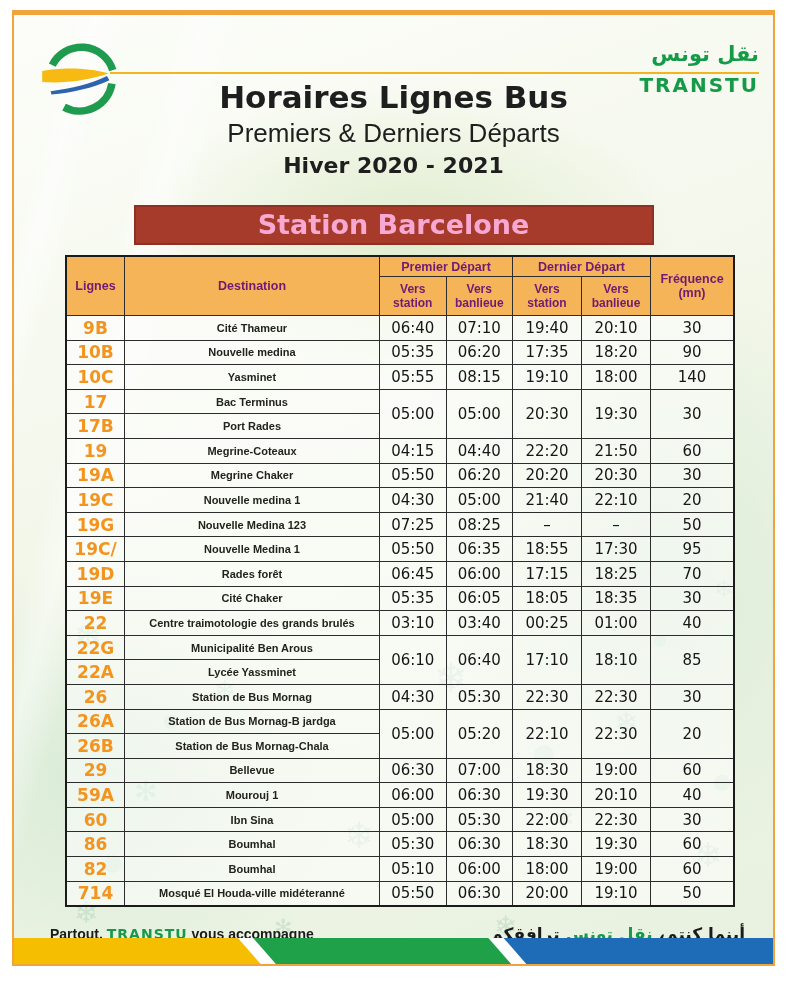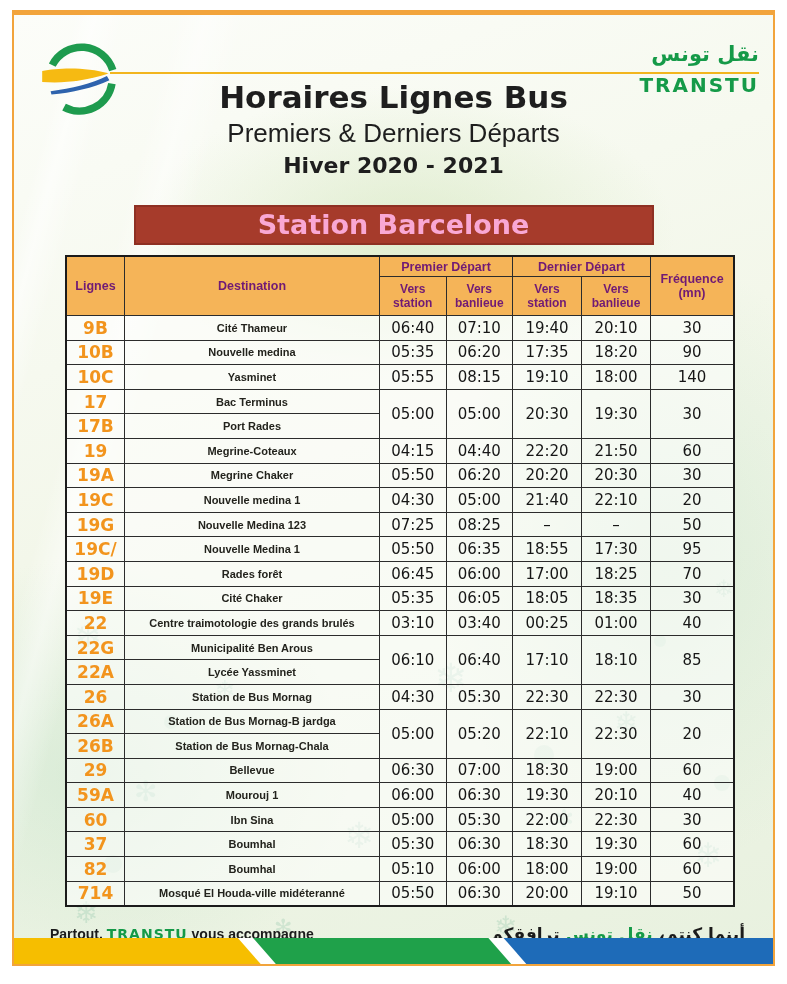--- a/index.html
+++ b/index.html
@@ -219,21 +219,21 @@
           <td class="time" rowspan="1">06:35</td>
           <td class="time" rowspan="1">18:55</td>
           <td class="time" rowspan="1">17:30</td>
           <td class="freq" rowspan="1">95</td>
         </tr>
         <tr>
           <td class="ln">19D</td>
           <td class="dest">Rades forêt</td>
           <td class="time" rowspan="1">06:45</td>
           <td class="time" rowspan="1">06:00</td>
-          <td class="time" rowspan="1">17:00</td>
+          <td class="time" rowspan="1">17:15</td>
           <td class="time" rowspan="1">18:25</td>
           <td class="freq" rowspan="1">70</td>
         </tr>
         <tr>
           <td class="ln">19E</td>
           <td class="dest">Cité Chaker</td>
           <td class="time" rowspan="1">05:35</td>
           <td class="time" rowspan="1">06:05</td>
           <td class="time" rowspan="1">18:05</td>
           <td class="time" rowspan="1">18:35</td>
@@ -304,21 +304,21 @@
         <tr>
           <td class="ln">60</td>
           <td class="dest">Ibn Sina</td>
           <td class="time" rowspan="1">05:00</td>
           <td class="time" rowspan="1">05:30</td>
           <td class="time" rowspan="1">22:00</td>
           <td class="time" rowspan="1">22:30</td>
           <td class="freq" rowspan="1">30</td>
         </tr>
         <tr>
-          <td class="ln">37</td>
+          <td class="ln">86</td>
           <td class="dest">Boumhal</td>
           <td class="time" rowspan="1">05:30</td>
           <td class="time" rowspan="1">06:30</td>
           <td class="time" rowspan="1">18:30</td>
           <td class="time" rowspan="1">19:30</td>
           <td class="freq" rowspan="1">60</td>
         </tr>
         <tr>
           <td class="ln">82</td>
           <td class="dest">Boumhal</td>

